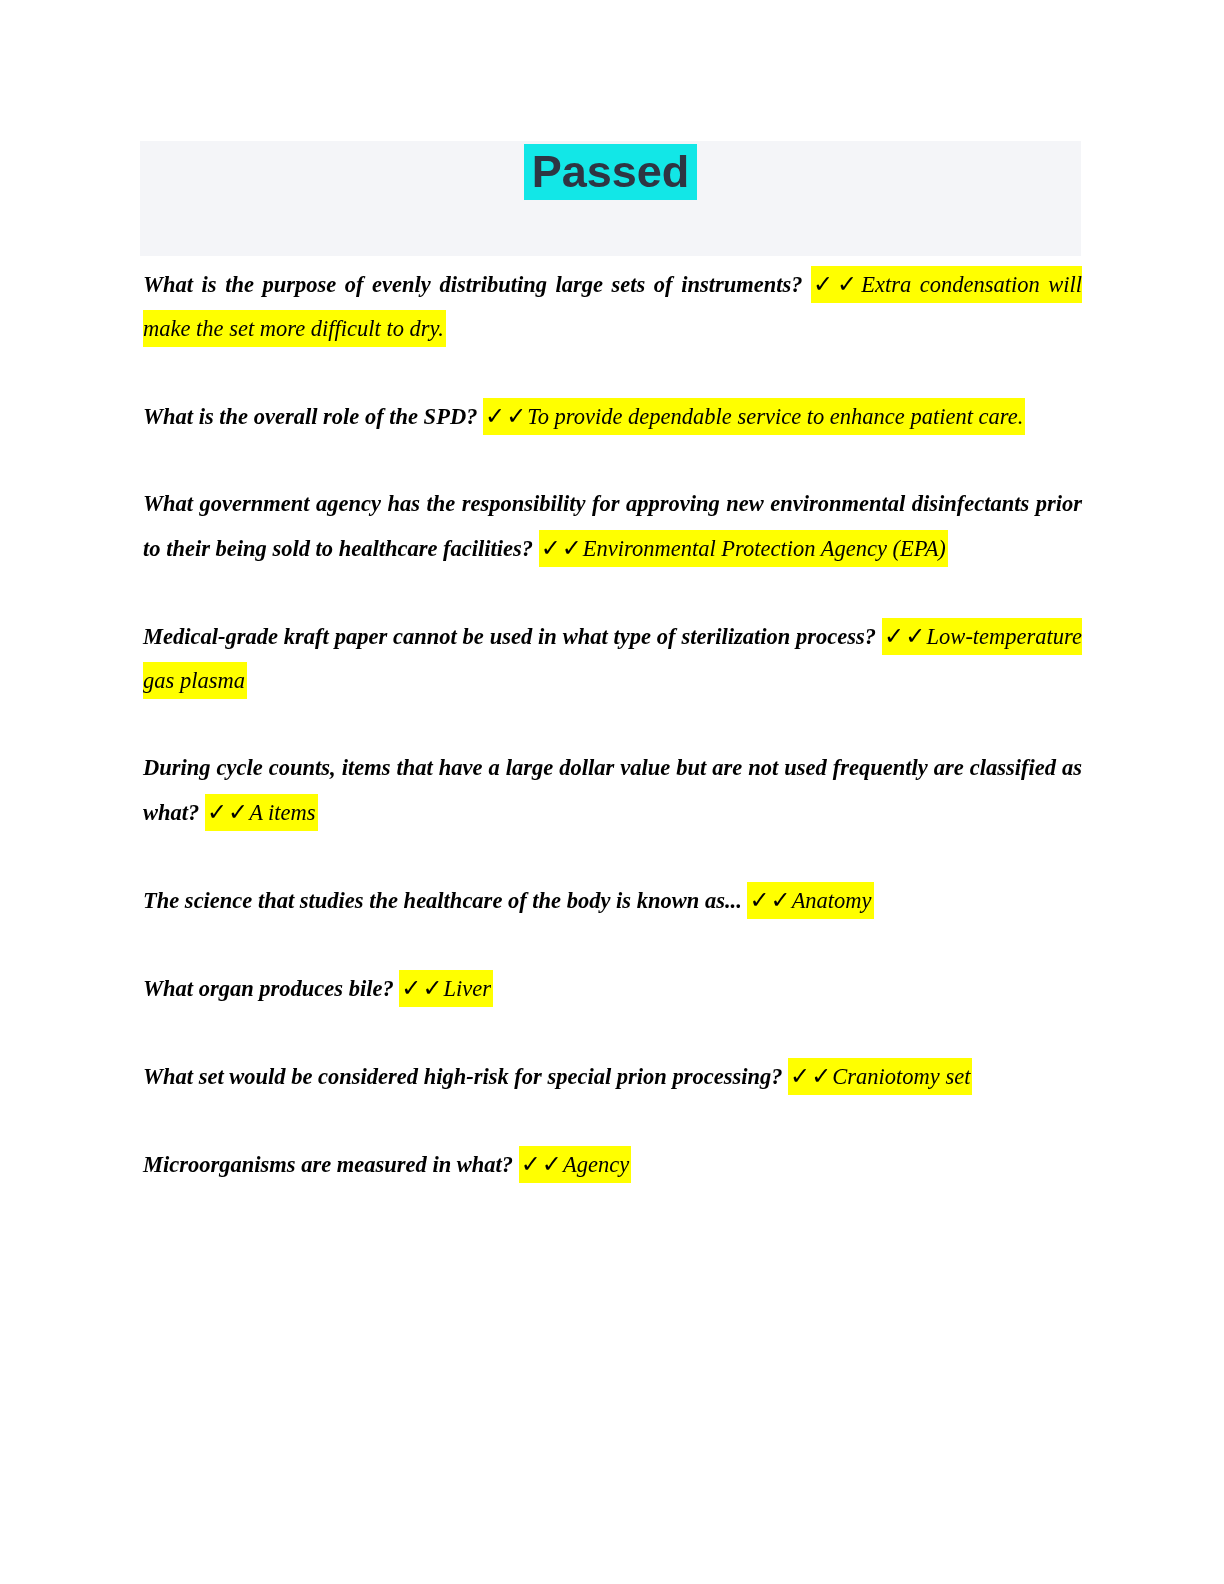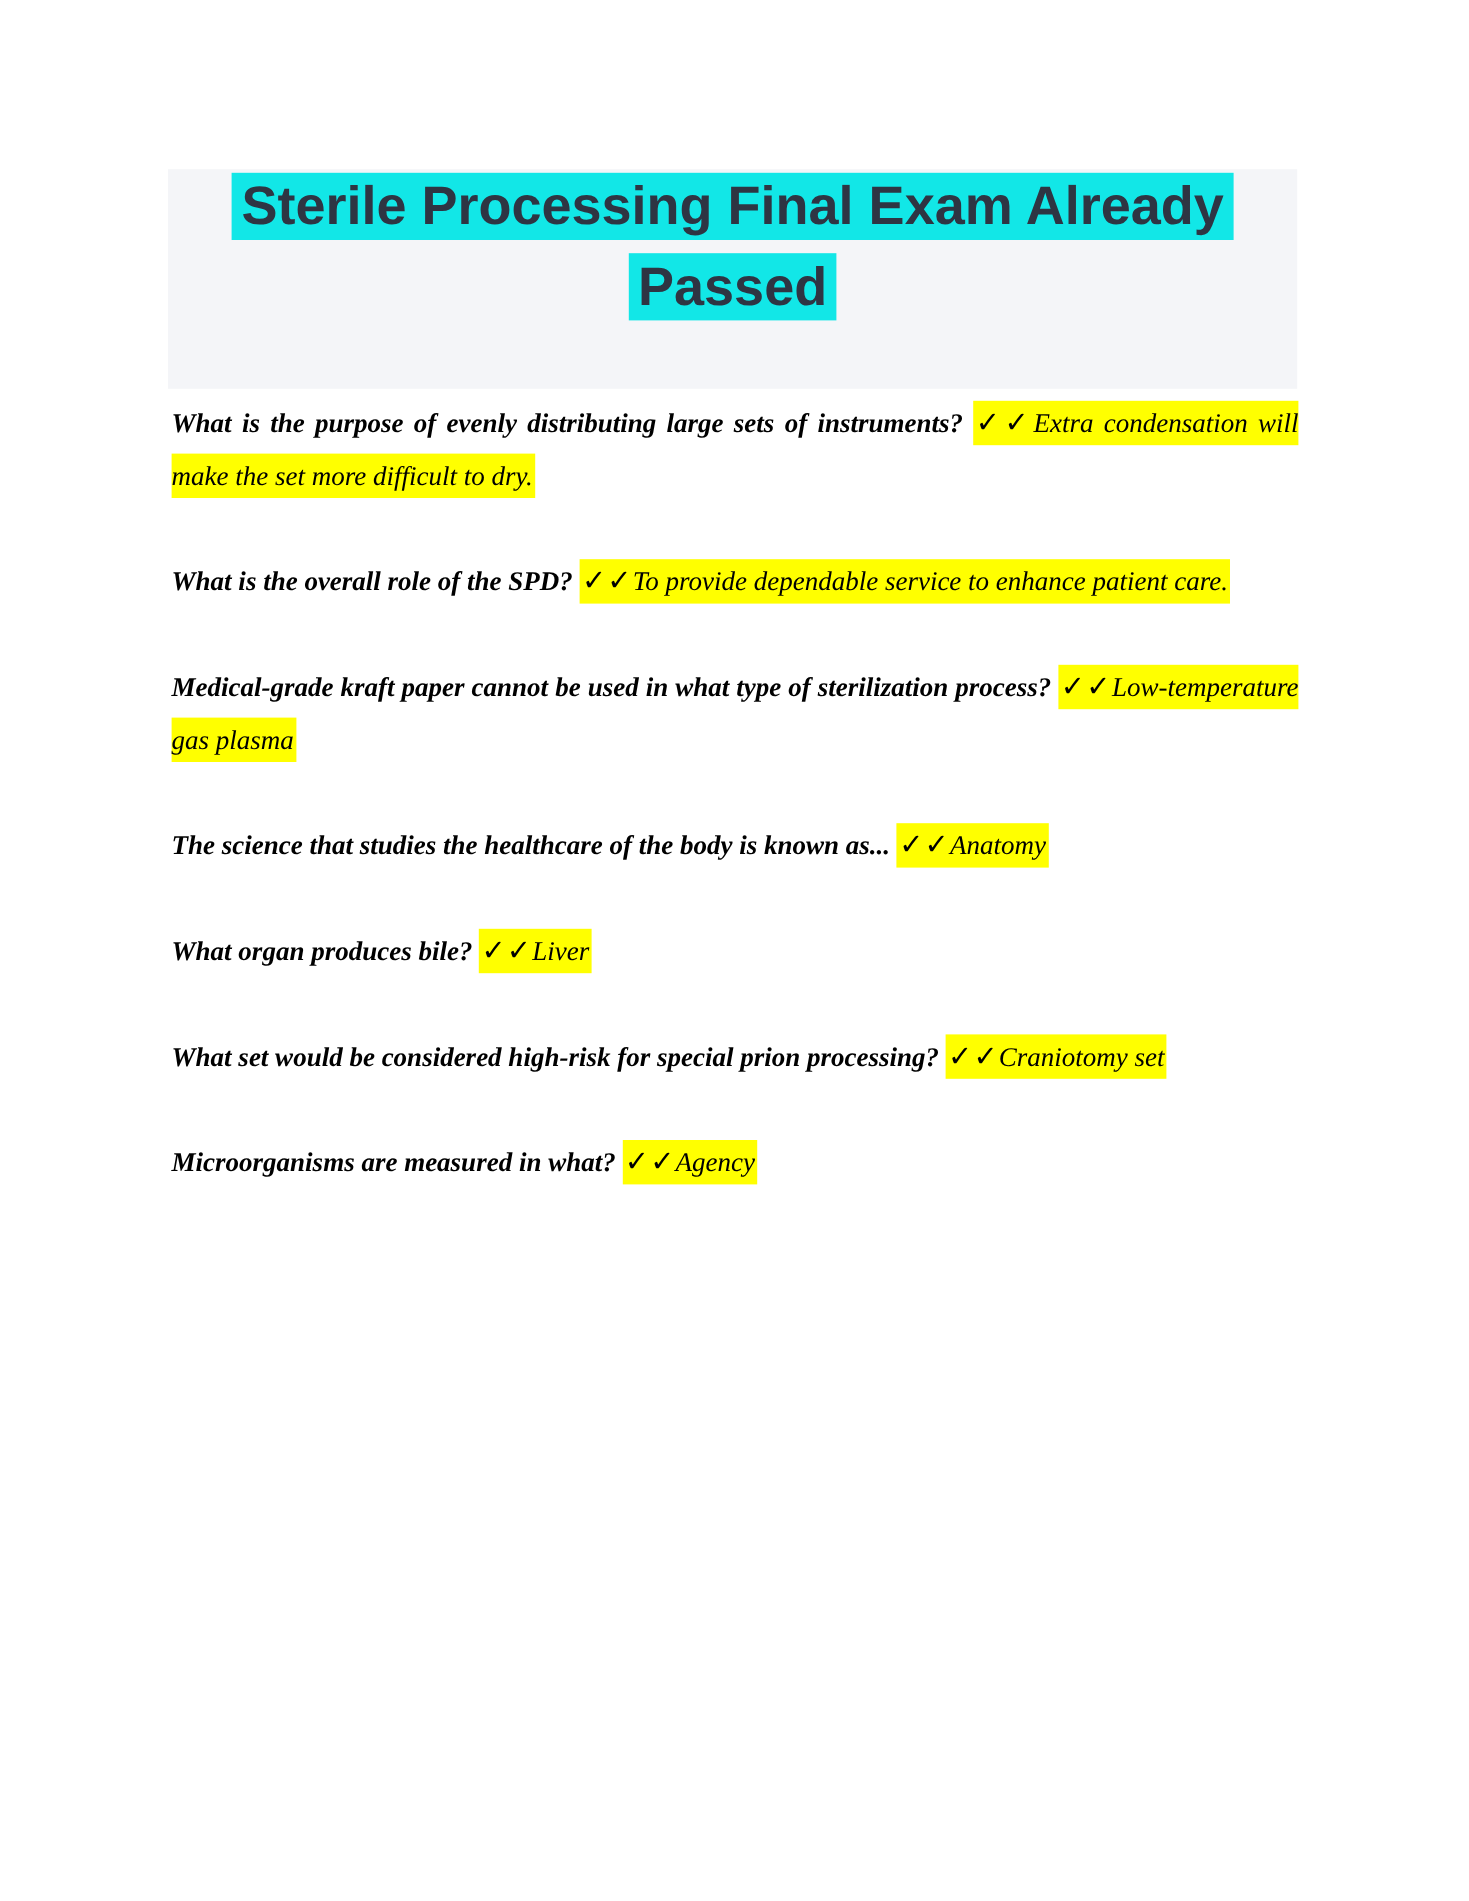--- a/index.html
+++ b/index.html
@@ -69,33 +69,34 @@
   .a {
     font-weight: normal;
   }
 </style>
 </head>
 <body>
 
 <div class="page">
 
   <div class="title-block">
-    <div class="title-line"><span class="title-hl">Sterile Processing Final Exam Already</span></div>
     <div class="title-line"><span class="title-hl">Passed</span></div>
   </div>
 
   <div class="content">
 
     <p class="qa"><span class="q">What is the purpose of evenly distributing large sets of instruments?</span> <span class="hl"><span class="check">✓✓</span><span class="a">Extra condensation will make the set more difficult to dry.</span></span></p>
 
     <p class="qa"><span class="q">What is the overall role of the SPD?</span> <span class="hl"><span class="check">✓✓</span><span class="a">To provide dependable service to enhance patient care.</span></span></p>
 
+    <p class="qa"><span class="q">What government agency has the responsibility for approving new environmental disinfectants prior to their being sold to healthcare facilities?</span> <span class="hl"><span class="check">✓✓</span><span class="a">Environmental Protection Agency (EPA)</span></span></p>
 
     <p class="qa"><span class="q">Medical-grade kraft paper cannot be used in what type of sterilization process?</span> <span class="hl"><span class="check">✓✓</span><span class="a">Low-temperature gas plasma</span></span></p>
 
+    <p class="qa"><span class="q">During cycle counts, items that have a large dollar value but are not used frequently are classified as what?</span> <span class="hl"><span class="check">✓✓</span><span class="a">A items</span></span></p>
 
     <p class="qa"><span class="q">The science that studies the healthcare of the body is known as...</span> <span class="hl"><span class="check">✓✓</span><span class="a">Anatomy</span></span></p>
 
 
     <p class="qa"><span class="q">What organ produces bile?</span> <span class="hl"><span class="check">✓✓</span><span class="a">Liver</span></span></p>
 
     <p class="qa"><span class="q">What set would be considered high-risk for special prion processing?</span> <span class="hl"><span class="check">✓✓</span><span class="a">Craniotomy set</span></span></p>
 
     <p class="qa"><span class="q">Microorganisms are measured in what?</span> <span class="hl"><span class="check">✓✓</span><span class="a">Agency</span></span></p>
 

